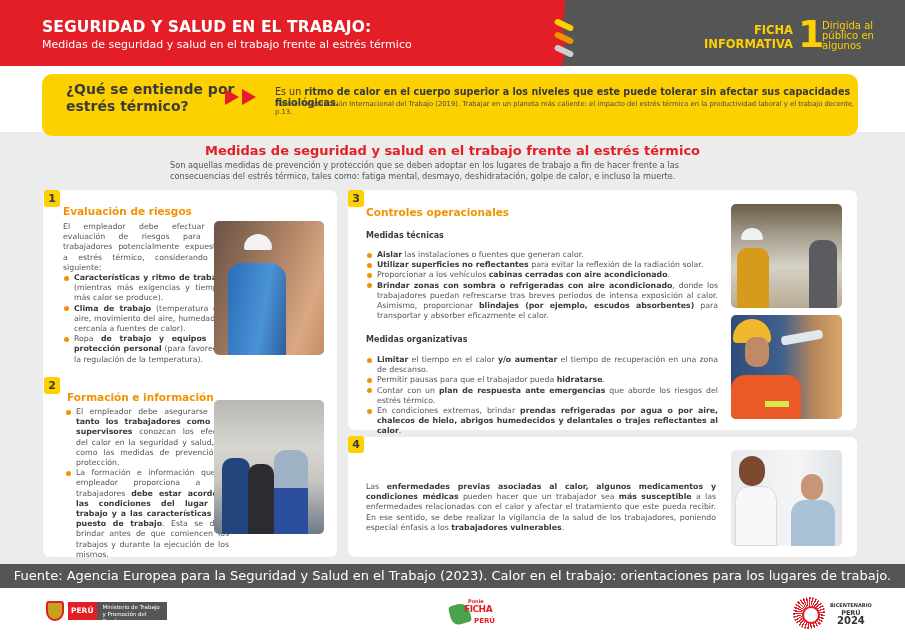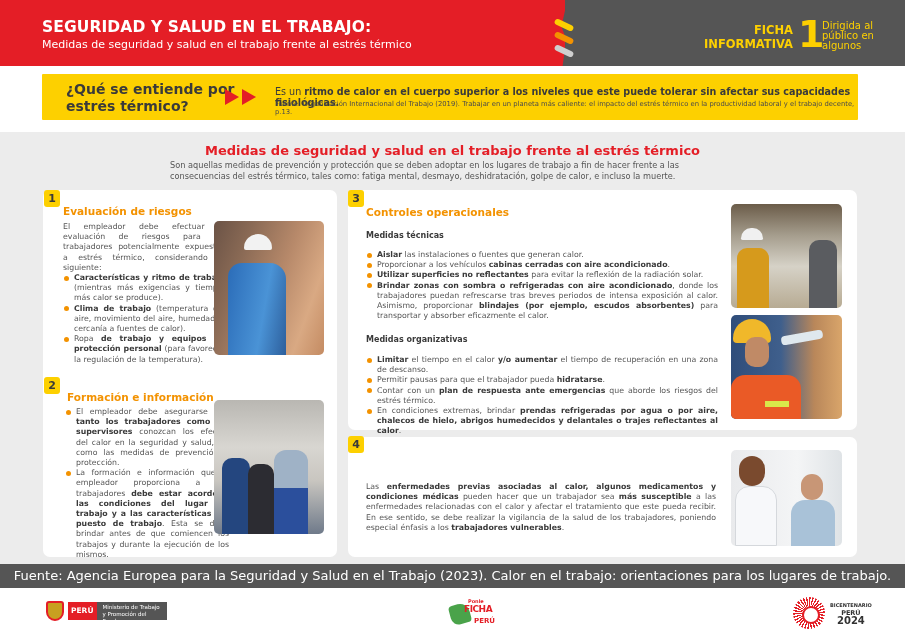--- a/index.html
+++ b/index.html
@@ -10,21 +10,21 @@
 .header .dark:before{content:"";position:absolute;left:-12px;top:0;width:24px;height:66px;background:#555;clip-path:polygon(60% 0,100% 0,100% 100%,40% 100%,55% 60%,35% 40%)}
 .h-title{position:absolute;left:42px;top:18px;font-size:15.5px;font-weight:bold;color:#fff;letter-spacing:0.1px}
 .h-sub{position:absolute;left:42px;top:38px;font-size:11px;color:#fff}
 .stripes{position:absolute;left:552px;top:20px;width:24px;height:40px}
 .stripes span{position:absolute;left:2px;width:20px;height:6px;border-radius:3px;transform:rotate(25deg)}
 .ficha{position:absolute;right:112px;top:23px;text-align:right;font-size:11.5px;font-weight:bold;color:#fdd000;line-height:14px}
 .ficha-num{position:absolute;left:798px;top:12px;font-size:38px;font-weight:bold;color:#fdd000;line-height:44px}
 .ficha-desc{position:absolute;left:822px;top:21px;font-size:10px;color:#fdd000;line-height:10px}
 
 .band{position:absolute;left:0;top:66px;width:905px;height:66px;background:#fff}
-.yellow{position:absolute;left:42px;top:74px;width:816px;height:46px;background:#fdd000;border-radius:1px}
+.yellow{position:absolute;left:42px;top:74px;width:816px;height:62px;background:#fdd000;border-radius:10px}
 .y-q{position:absolute;left:24px;top:7px;font-size:14px;font-weight:bold;color:#3a3a3a;line-height:17px}
 .y-arrows{position:absolute;left:183px;top:15px;width:34px;height:16px}
 .y-arrows span{position:absolute;top:0;width:0;height:0;border-top:8px solid transparent;border-bottom:8px solid transparent;border-left:14px solid #e41e26}
 .y-main{position:absolute;left:233px;top:12px;font-size:9.6px;color:#3a3a3a}
 .y-main b{font-weight:bold}
 .y-src{position:absolute;left:233px;top:26px;font-size:6.8px;color:#4a4a4a}
 
 .main-title{position:absolute;left:0;top:143px;width:905px;text-align:center;font-size:13px;font-weight:bold;color:#e41e26}
 .main-desc{position:absolute;left:170px;top:160px;width:565px;text-align:left;font-size:8.2px;color:#555;line-height:11px}
 
@@ -127,22 +127,22 @@
   </div>
 </div>
 <div class="badge" style="left:44px;top:377px">2</div>
 
 <div class="card" style="left:348px;top:190px;width:509px;height:240px">
   <div class="c-title" style="left:18px;top:16px">Controles operacionales</div>
   <div class="sub-h" style="left:18px;top:41px">Medidas técnicas</div>
   <div class="c-body" style="left:18px;top:60px;width:352px">
     <ul class="bul">
       <li><b>Aislar</b><span> las instalaciones o fuentes que generan calor.</span></li>
+      <li><b>Utilizar superficies no reflectantes</b><span> para evitar la reflexión de la radiación solar.</span></li>
       <li><span>Proporcionar a los vehículos </span><b>cabinas cerradas con aire acondicionado</b><span>.</span></li>
-      <li><b>Utilizar superficies no reflectantes</b><span> para evitar la reflexión de la radiación solar.</span></li>
       <li><b>Brindar zonas con sombra o refrigeradas con aire acondicionado</b><span>, donde los trabajadores puedan refrescarse tras breves periodos de intensa exposición al calor. Asimismo, proporcionar </span><b>blindajes (por ejemplo, escudos absorbentes)</b><span> para transportar y absorber eficazmente el calor.</span></li>
     </ul>
   </div>
   <div class="sub-h" style="left:18px;top:145px">Medidas organizativas</div>
   <div class="c-body" style="left:18px;top:165px;width:352px">
     <ul class="bul">
       <li><b>Limitar</b><span> el tiempo en el calor </span><b>y/o aumentar</b><span> el tiempo de recuperación en una zona de descanso.</span></li>
       <li><span>Permitir pausas para que el trabajador pueda </span><b>hidratarse</b><span>.</span></li>
       <li><span>Contar con un </span><b>plan de respuesta ante emergencias</b><span> que aborde los riesgos del estrés térmico.</span></li>
       <li><span>En condiciones extremas, brindar </span><b>prendas refrigeradas por agua o por aire, chalecos de hielo, abrigos humedecidos y delantales o trajes reflectantes al calor</b><span>.</span></li>

